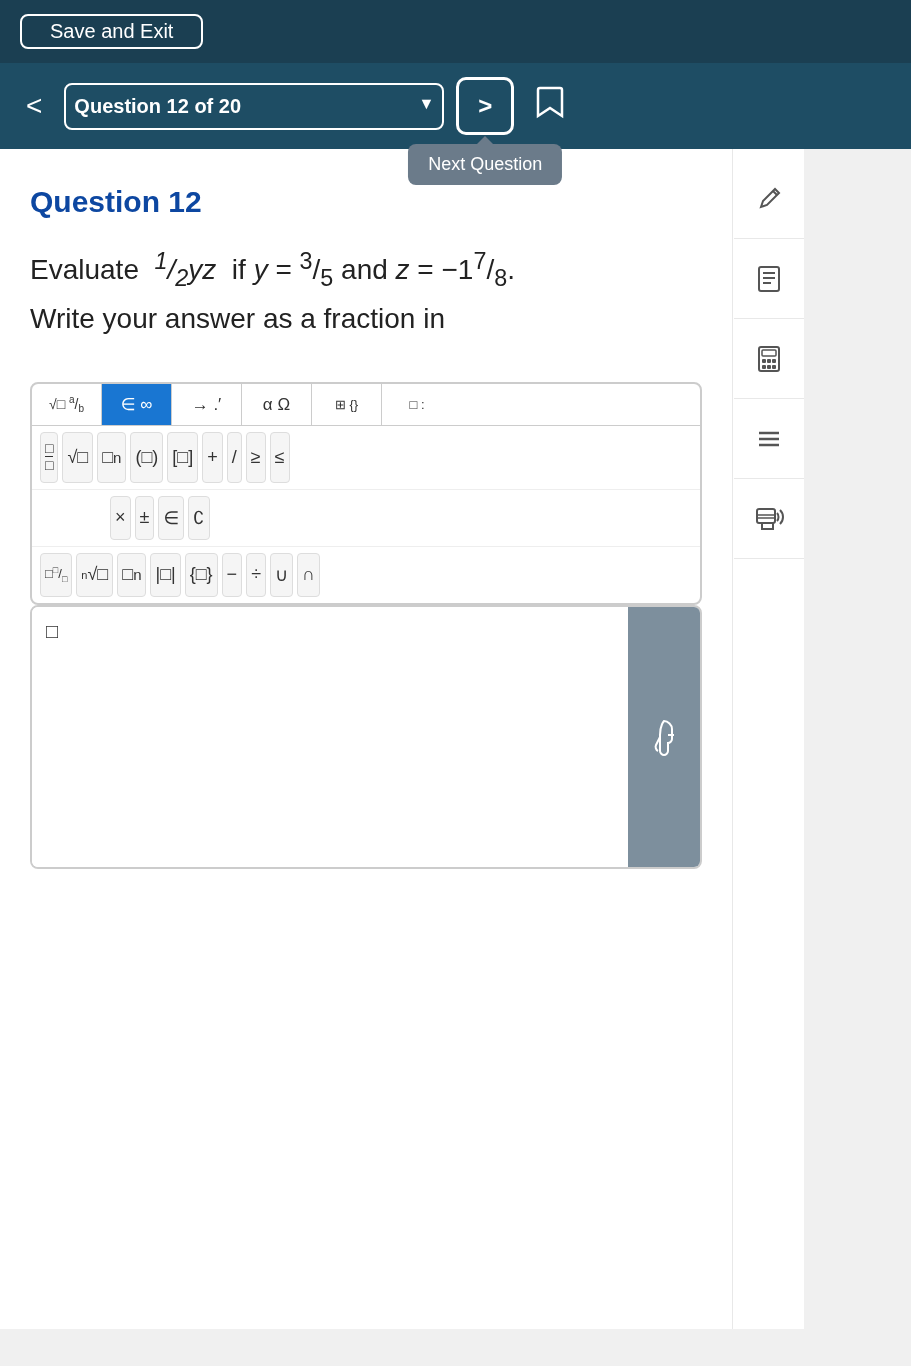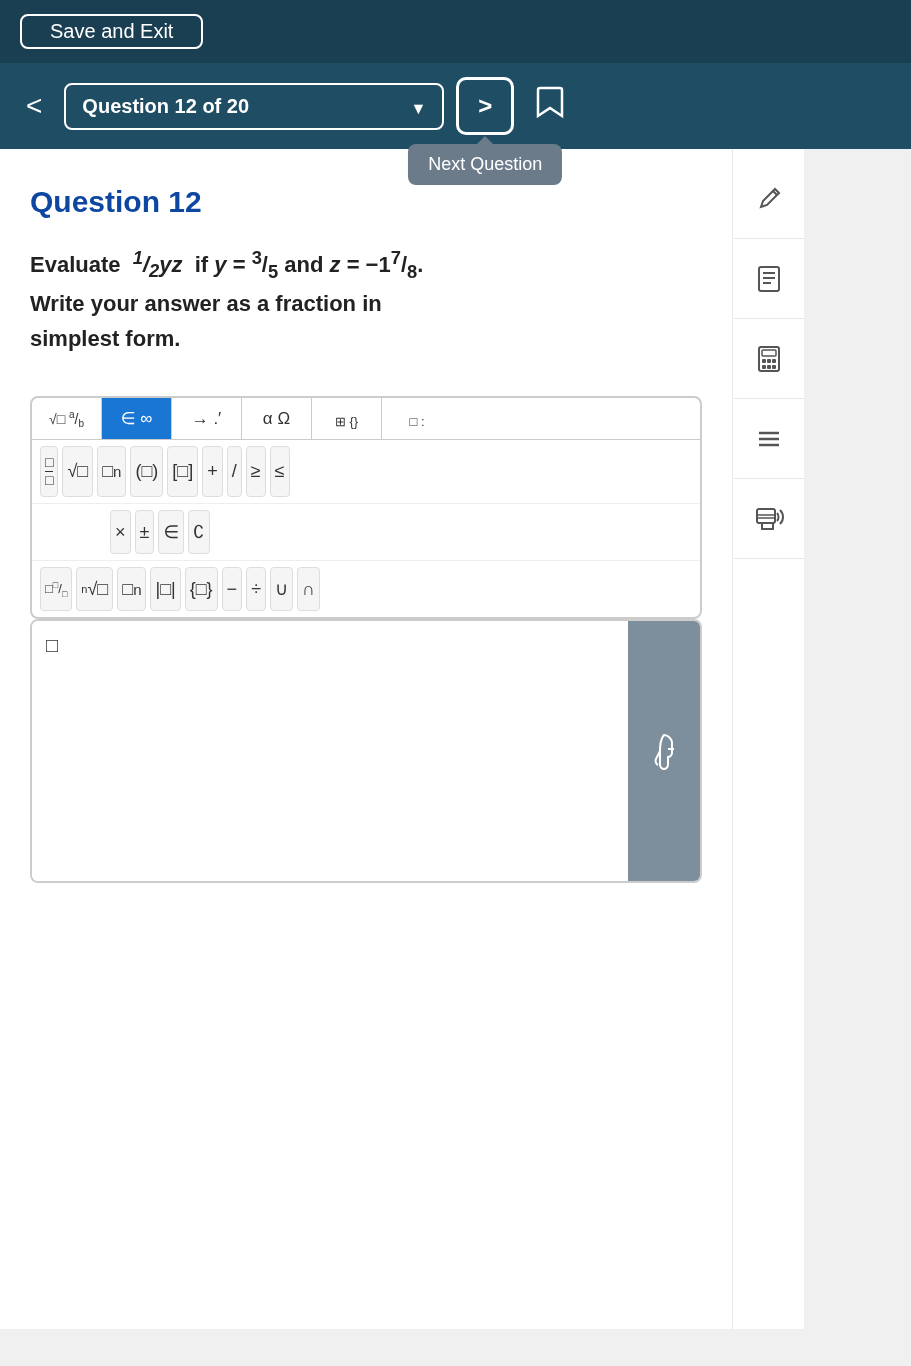--- a/index.html
+++ b/index.html
@@ -49,24 +49,24 @@
       padding: 4px 10px;
       font-weight: 300;
     }
     .question-selector {
       background: transparent;
       border: 2px solid #ffffff;
       border-radius: 8px;
       color: #ffffff;
       font-size: 20px;
       font-weight: 700;
-      padding: 10px 16px;
-      cursor: pointer;
-      display: flex;
-      align-items: flex-end;
+      padding: 10px 8px;
+      cursor: pointer;
+      display: flex;
+      align-items: flex-start;
       gap: 10px;
       flex: 1;
       max-width: 380px;
     }
     .question-selector .dropdown-arrow {
       margin-left: auto;
       font-size: 16px;
     }
     .next-btn {
       background: transparent;
@@ -121,25 +121,24 @@
     }
 
     .question-label {
       font-size: 30px;
       font-weight: 800;
       color: #0d47a1;
       margin-bottom: 24px;
     }
 
     .question-text {
-      font-size: 22px;
+      font-size: 28px;
       color: #222;
       line-height: 1.6;
       margin-bottom: 16px;
-      font-weight: bold;
     }
 
     
     .math-keyboard-container {
       border: 2px solid #cccccc;
       border-radius: 8px;
       background: #fff;
       margin-top: 40px;
       overflow: hidden;
     }
@@ -149,21 +148,21 @@
       border-bottom: 1px solid #ccc;
     }
     .keyboard-tab {
       padding: 10px 14px;
       cursor: pointer;
       font-size: 17px;
       border: none;
       background: transparent;
       color: #333;
       display: flex;
-      align-items: flex-end;
+      align-items: center;
       justify-content: center;
       min-width: 70px;
       border-right: 1px solid #ccc;
     }
     .keyboard-tab.active {
       background: #1976d2;
       color: white;
     }
     .keyboard-tab:last-child {
       border-right: none;
@@ -284,21 +283,20 @@
 
     <h2 class="question-label">Question 12</h2>
 
     <div class="question-text">
       <p>
         Evaluate&nbsp;<span style="font-style:italic;">
           <sup>1</sup>/<sub>2</sub><em>yz</em>
         </span>&nbsp;if&nbsp;<em>y</em>&nbsp;=&nbsp;<sup>3</sup>/<sub>5</sub>&nbsp;and&nbsp;<em>z</em>&nbsp;=&nbsp;−1<sup>7</sup>/<sub>8</sub>.
       </p>
       <p>Write your answer as a fraction in</p>
-      <p>simplest form.</p>
     </div>
 
     <div class="math-keyboard-container">
 
       <div class="keyboard-tabs">
         <button class="keyboard-tab">
           <span style="font-size:14px;">√□&nbsp;<sup style="font-size:10px;">a</sup>/<sub style="font-size:10px;">b</sub></span>
         </button>
         <button class="keyboard-tab active">
           <span>∈ ∞</span>

